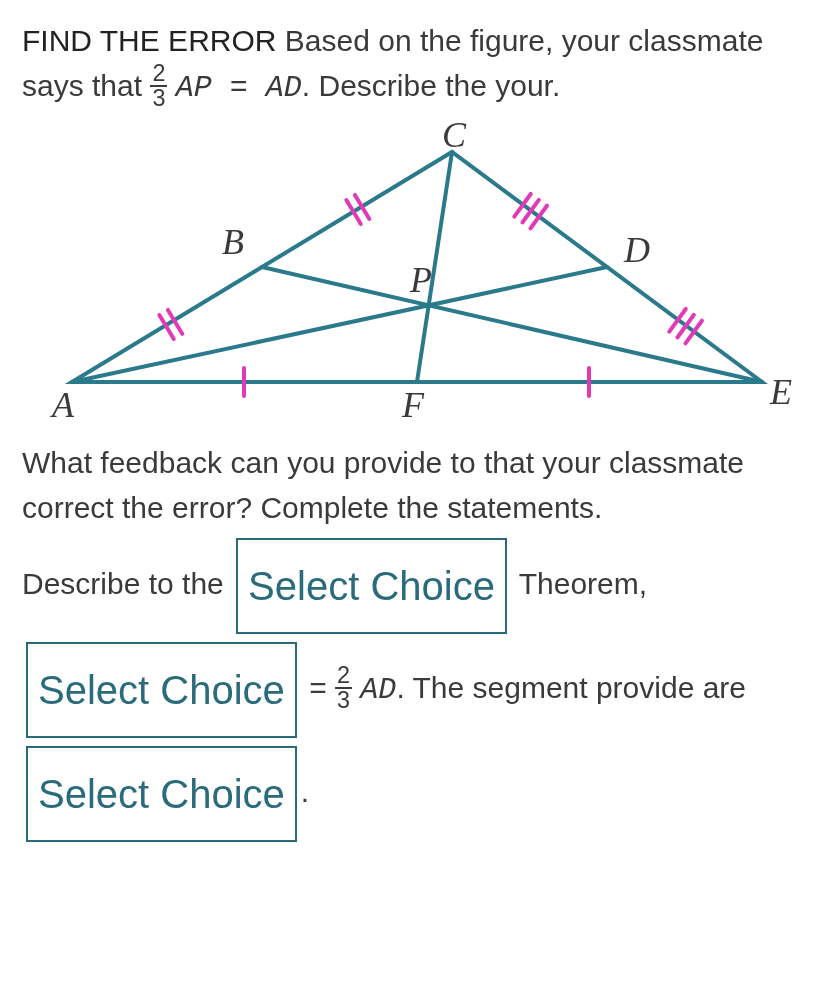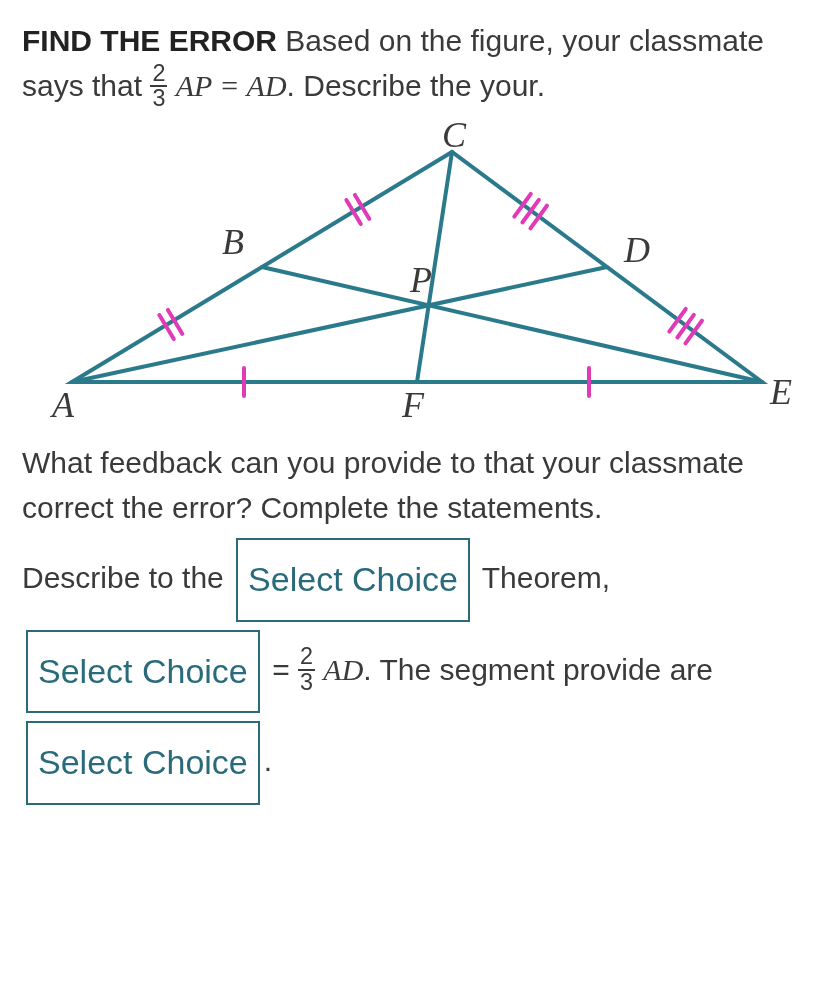--- a/index.html
+++ b/index.html
@@ -6,45 +6,45 @@
   body {
     margin: 0;
     padding: 18px 22px;
     font-family: Arial, Helvetica, sans-serif;
     font-size: 30px;
     color: #3a3a3a;
     width: 827px;
     line-height: 1.5;
     background: #fff;
   }
-  .bold { font-weight: 700; color:#222;margin-top:24px; }
+  .bold { font-weight: 400; color:#222;margin-top:24px; }
   .figure {
     margin: 10px 0 6px 0;
   }
   .frac {
     display: inline-block;
     vertical-align: middle;
     text-align: center;
     line-height: 1;
     font-size: 0.78em;
     position: relative;
     top: -2px;
   }
   .frac .num { display: block; border-bottom: 2px solid #3a3a3a; padding: 0 2px; }
   .frac .den { display: block; padding: 0 2px; }
-  .mathit { font-style: italic; font-family: Liberation Serif, serif; }
+  .mathit { font-style: italic; font-family: Liberation Mono, monospace; }
   .select-box {
     display: inline-block;
     border: 2px solid #2a6b7b;
     color: #2a6b7b;
     padding: 4px 10px 4px 10px;
     margin: 4px 4px;
     vertical-align: middle;
     cursor: pointer;
-    font-size: 34px;
+    font-size: 40px;
   }
   .para { margin-bottom: 4px; }
   svg text {
     font-family: 'Times New Roman', serif;
     font-style: italic;
     font-size: 36px;
     fill: #3a3a3a;
   }
 </style>
 </head>

